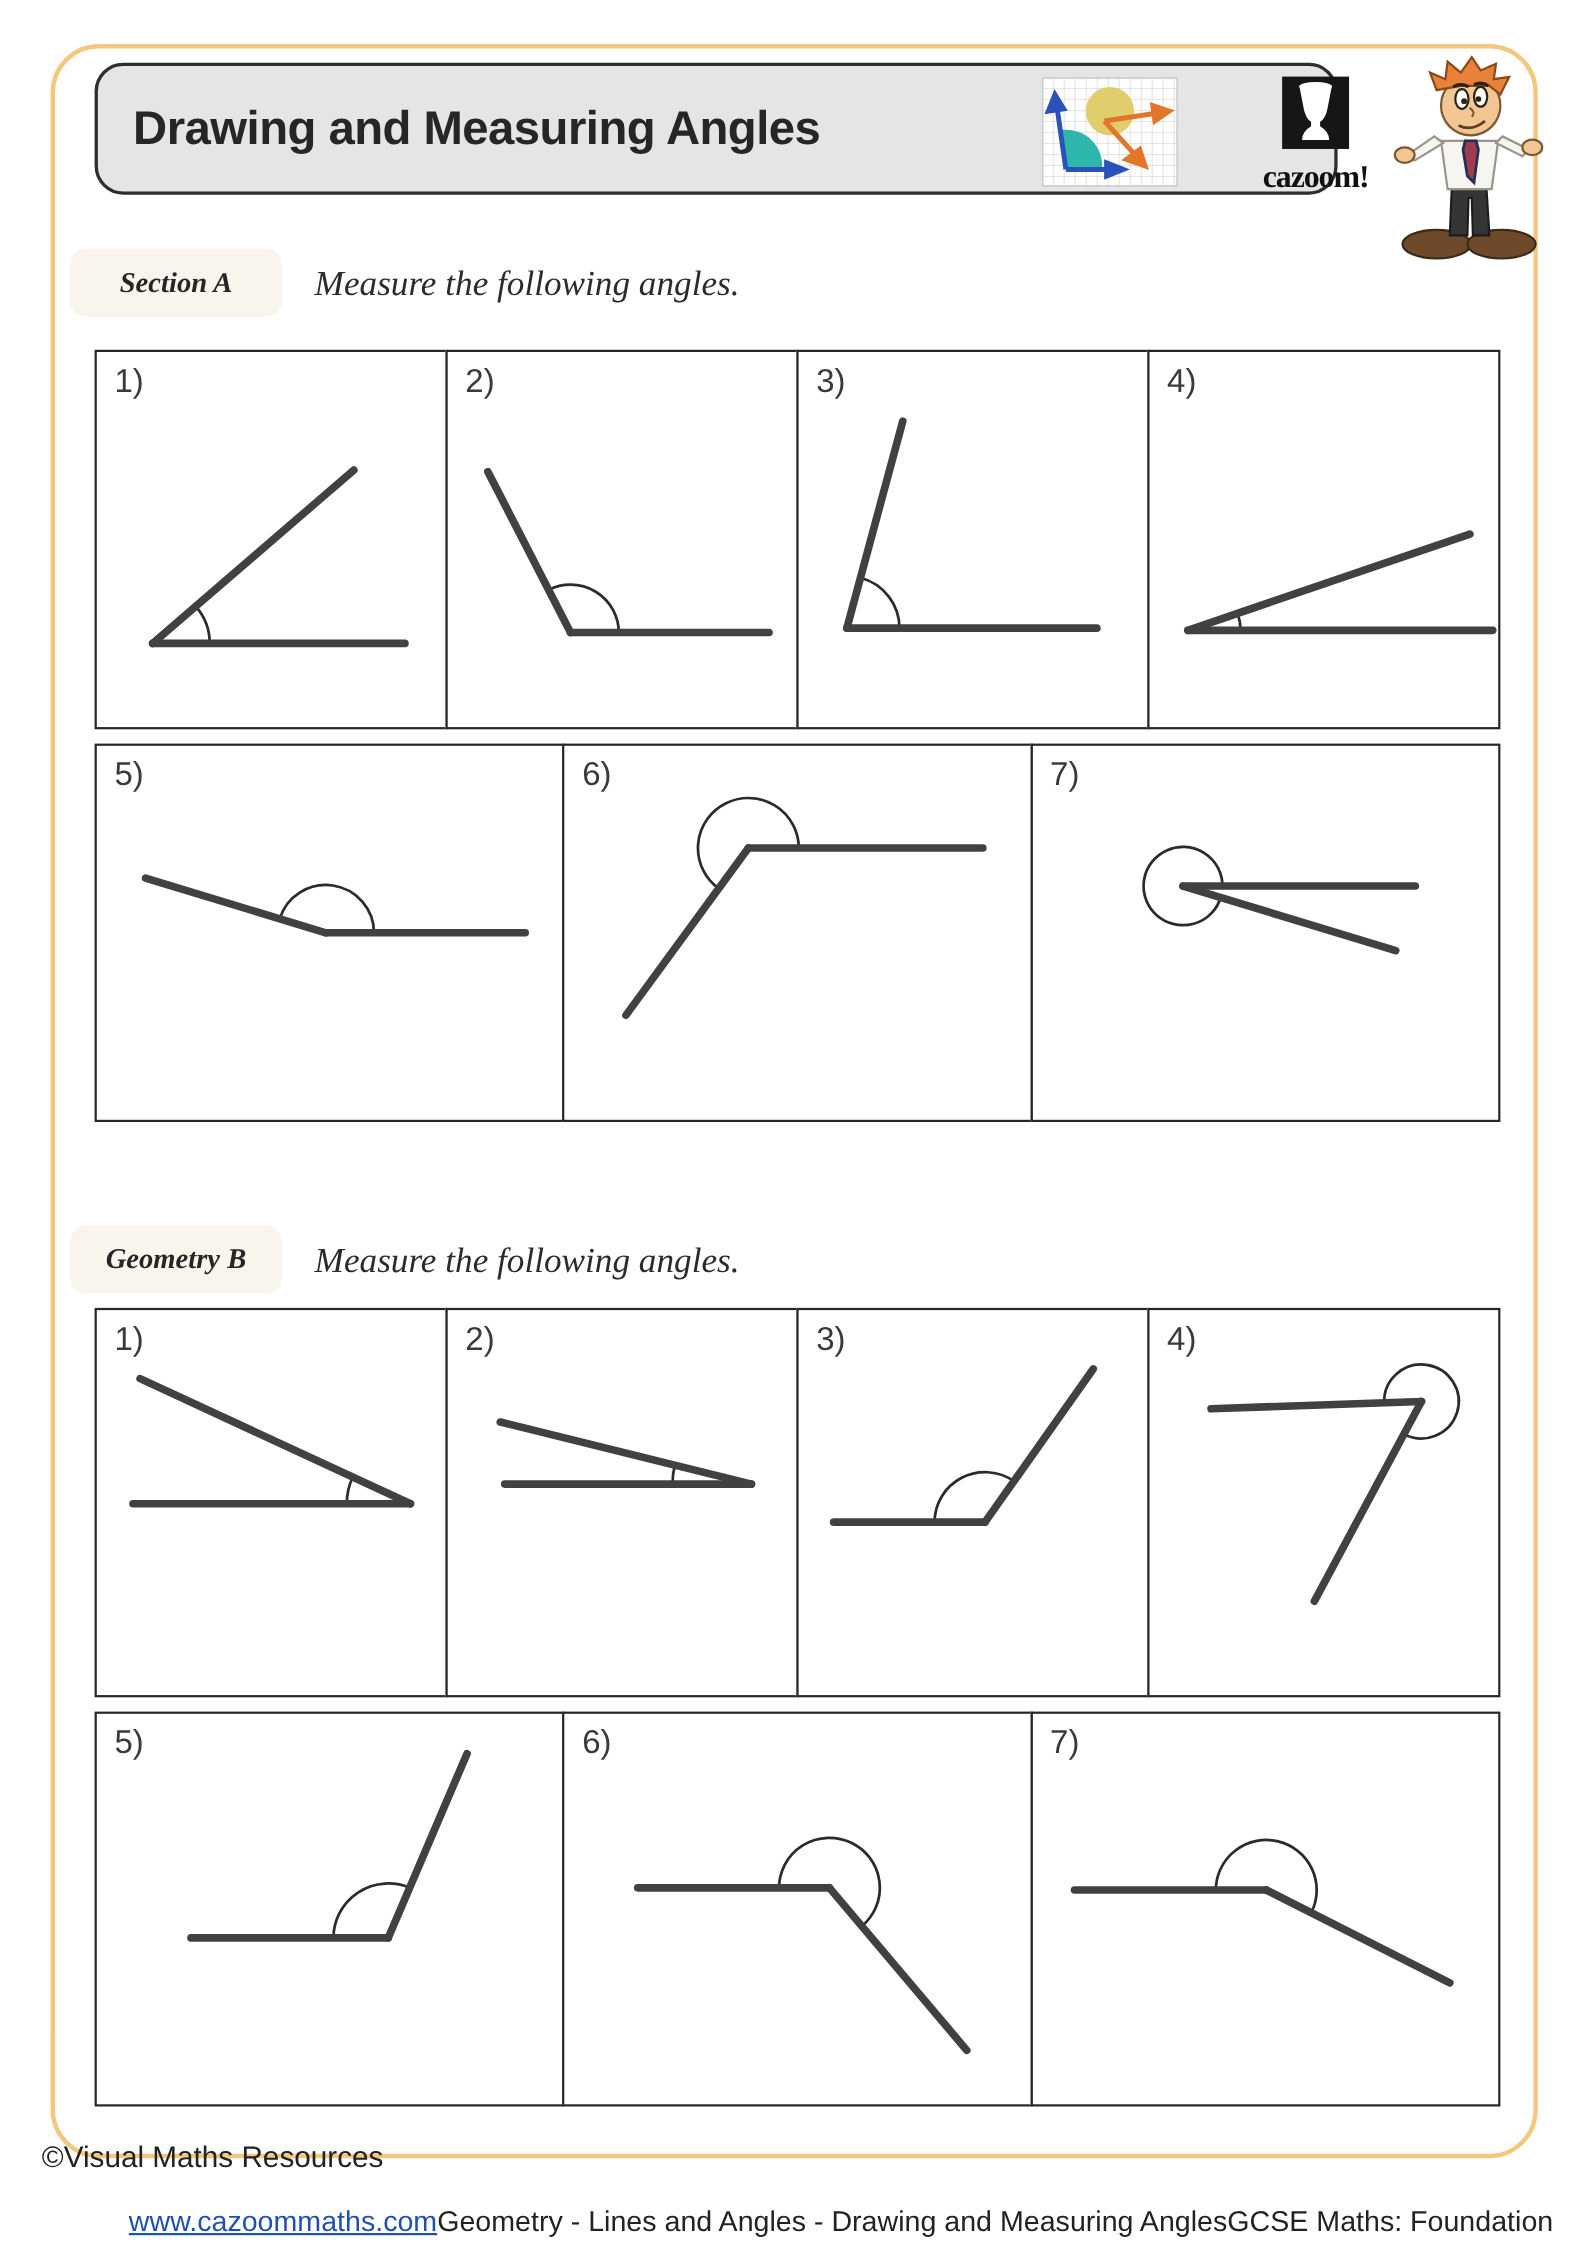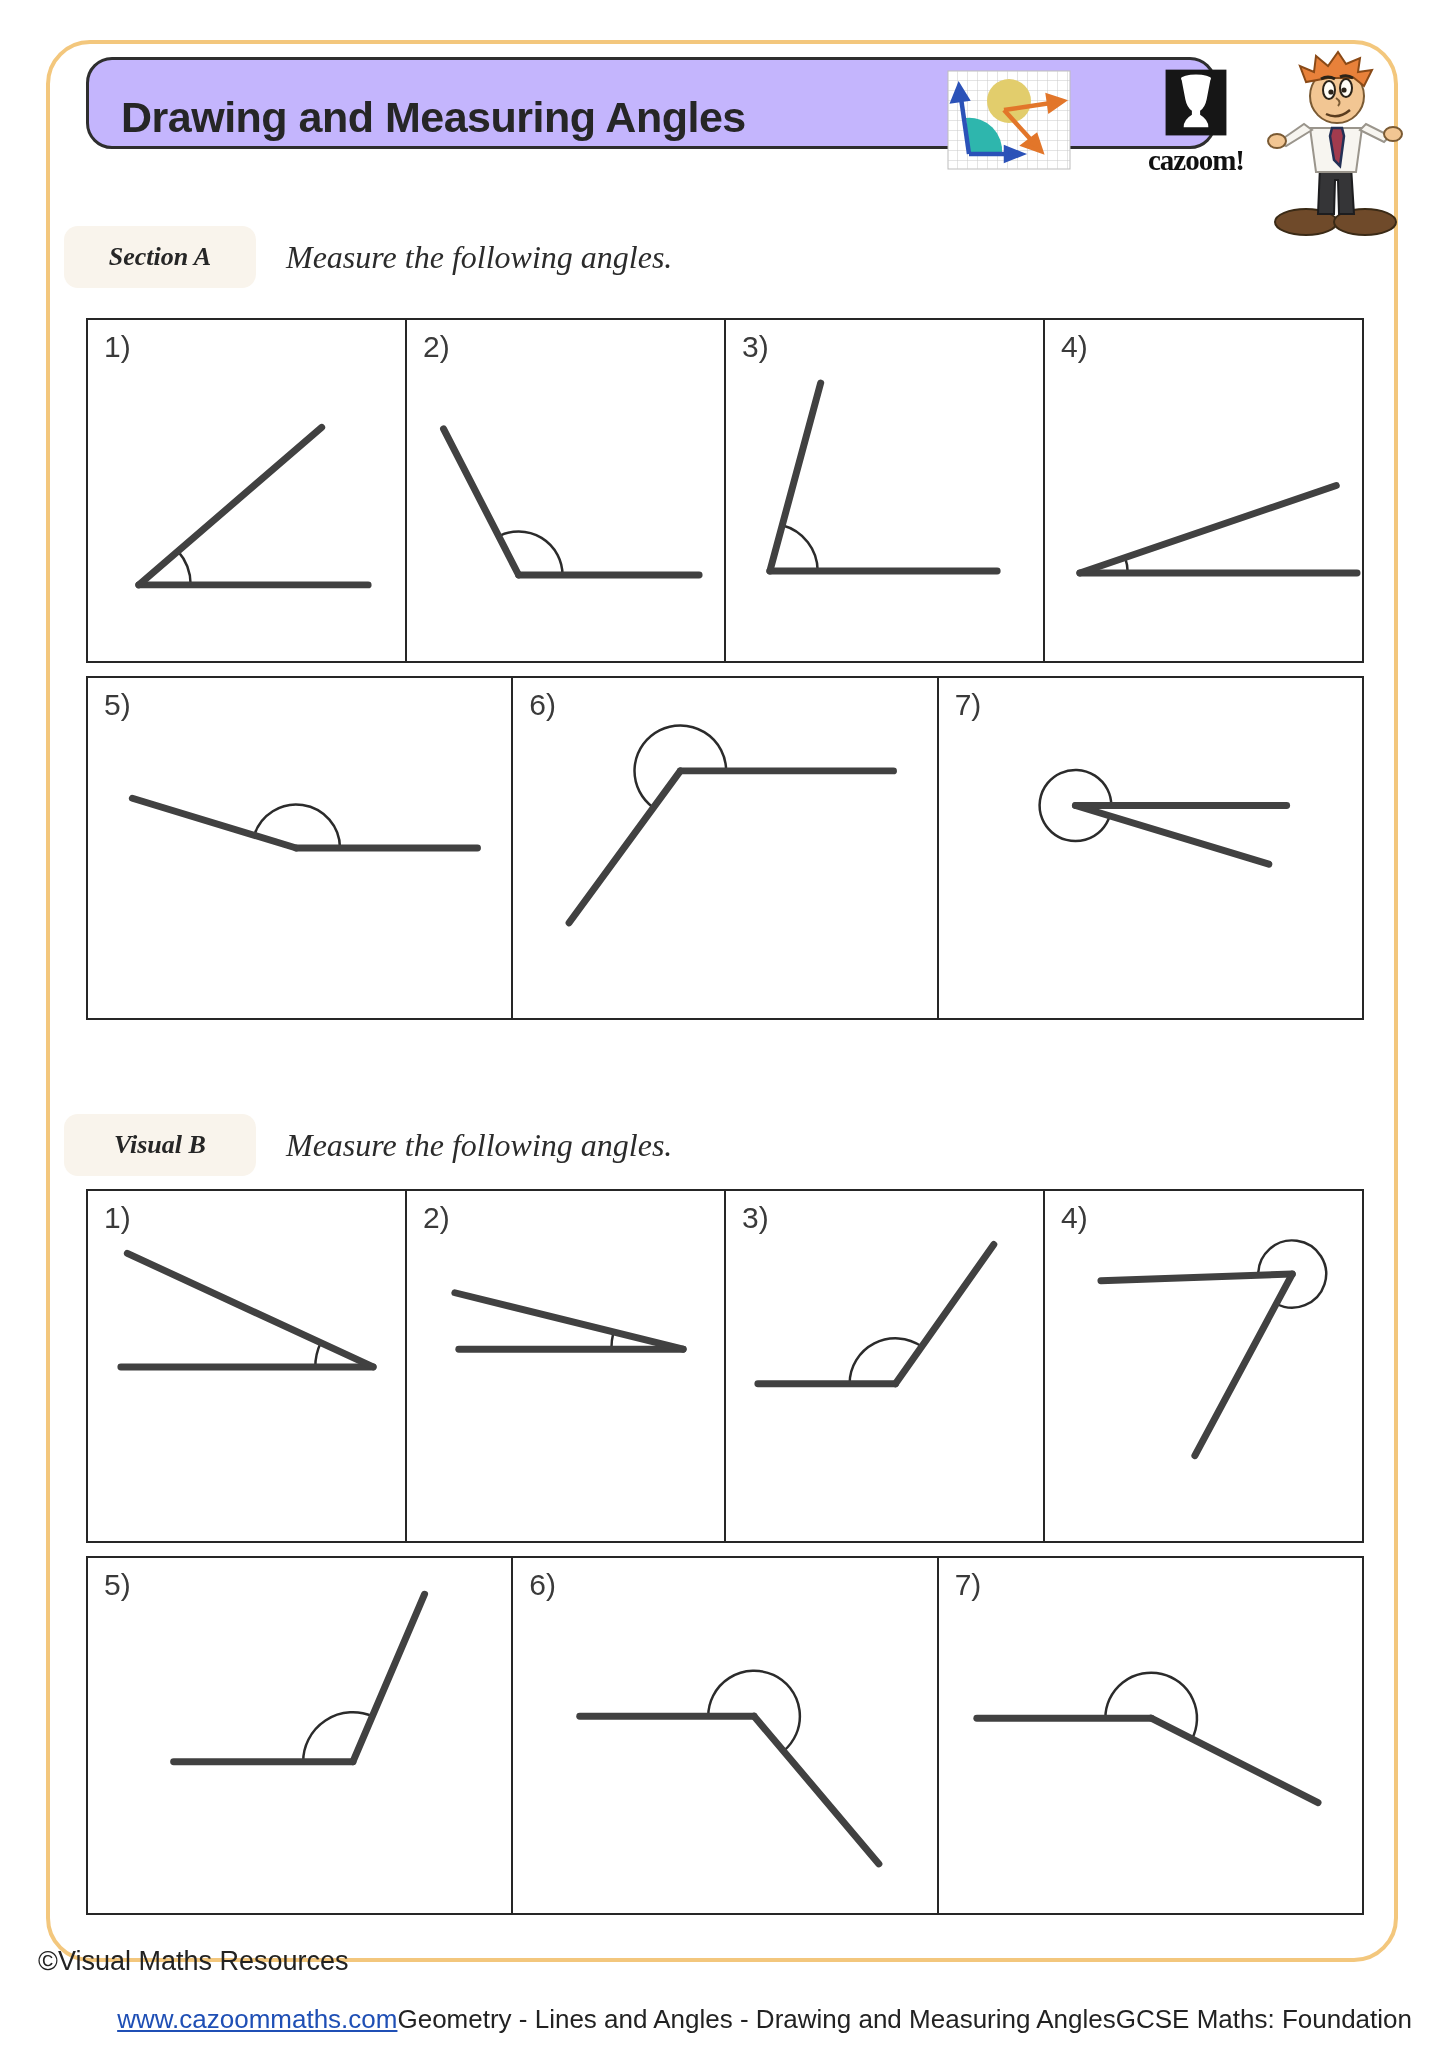--- a/index.html
+++ b/index.html
@@ -1,22 +1,22 @@
 <!DOCTYPE html>
 <html><head>
 <meta charset="utf-8">
 <style>
   html,body{margin:0;padding:0;background:#ffffff;}
   .page{position:relative;width:1448px;height:2048px;background:#ffffff;overflow:hidden;
         font-family:"Liberation Sans",sans-serif;color:#262626;}
   .outer-border{position:absolute;left:46px;top:40px;width:1344px;height:1914px;
         border:4px solid #f3c77d;border-radius:44px;background:transparent;}
   
-  .header-bar{position:absolute;left:86px;top:57px;width:1130px;height:92px;
-        background:#c4b5fd;border:3px solid #2e2e2e;border-radius:26px;box-sizing:border-box;}
+  .header-bar{position:absolute;left:86px;top:57px;width:1130px;height:120px;
+        background:#e5e5e5;border:3px solid #2e2e2e;border-radius:26px;box-sizing:border-box;}
   .title{position:absolute;left:32px;top:0;height:114px;line-height:114px;
         font-size:43px;font-weight:bold;letter-spacing:-0.5px;color:#262626;white-space:nowrap;}
   .hdr-icon{position:absolute;left:858px;top:10px;}
   .cazoom{position:absolute;left:1022px;top:8px;width:170px;height:104px;text-align:center;}
   .cazoom-text{font-family:Liberation Serif, serif;font-weight:bold;font-size:29px;
         letter-spacing:-1px;color:#111;margin-top:-2px;}
   .mascot{position:absolute;left:1266px;top:48px;z-index:5;}
   
   .sec-label{position:absolute;left:64px;width:192px;height:62px;background:#f9f4ec;
         border-radius:14px;text-align:center;line-height:62px;
@@ -160,21 +160,21 @@
           <svg viewBox="0 0 425 344" preserveAspectRatio="none" class="angle-svg">
             <path d="M 173 129 A 36 36 0 1 0 171.4269712146693 139.5253813700185" fill="none" stroke="#2b2b2b" stroke-width="2.5"></path>
             <line x1="137" y1="129" x2="349" y2="129" stroke="#414141" stroke-width="7" stroke-linecap="round"></line>
             <line x1="137" y1="129" x2="331.12986546049626" y2="188.35145605871546" stroke="#414141" stroke-width="7" stroke-linecap="round"></line>
           </svg>
           <span class="box-label">7)</span>
         </div>
       </div>
     </div>
 
-  <div class="sec-label" style="top:1114px">Visual B</div>
+  <div class="sec-label" style="top:1114px">Geometry B</div>
   <div class="sec-instr" style="top:1114px">Measure the following angles.</div>
   <div class="grid" style="top:1189px">
       <div class="grid-row" style="height: 354px;">
         <div class="angle-box">
           <svg viewBox="0 0 318 354" preserveAspectRatio="none" class="angle-svg">
             <path d="M 233.4341483518743 153.48814081903942 A 58 58 0 0 0 228 178" fill="none" stroke="#2b2b2b" stroke-width="2.5"></path>
             <line x1="286" y1="178" x2="33" y2="177.99999999999997" stroke="#414141" stroke-width="7" stroke-linecap="round"></line>
             <line x1="286" y1="178" x2="39.48428192603123" y2="63.04783280652974" stroke="#414141" stroke-width="7" stroke-linecap="round"></line>
           </svg>
           <span class="box-label">1)</span>

